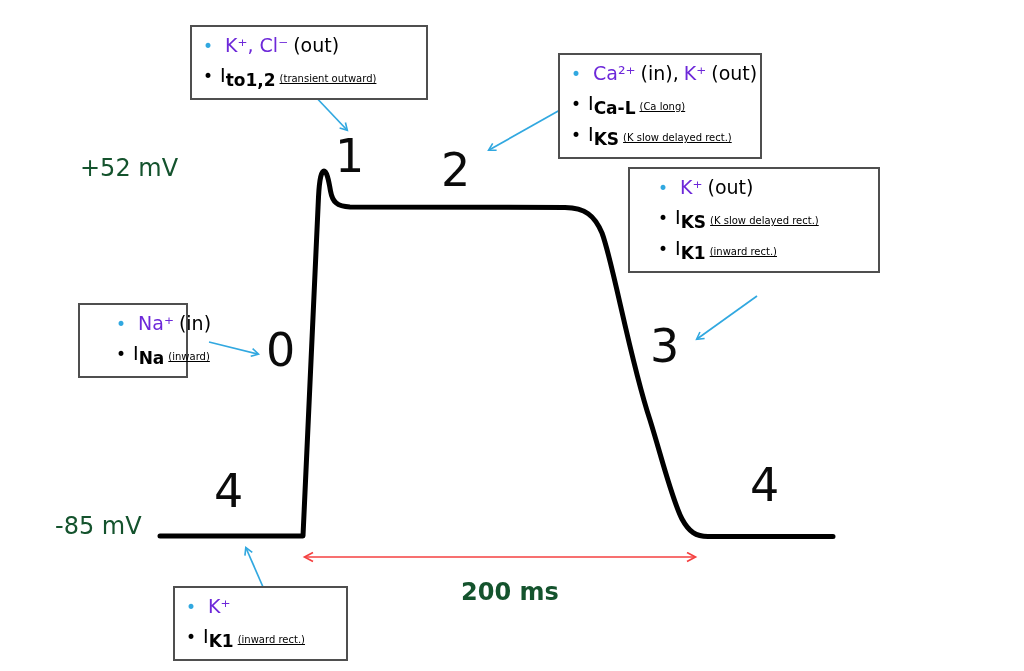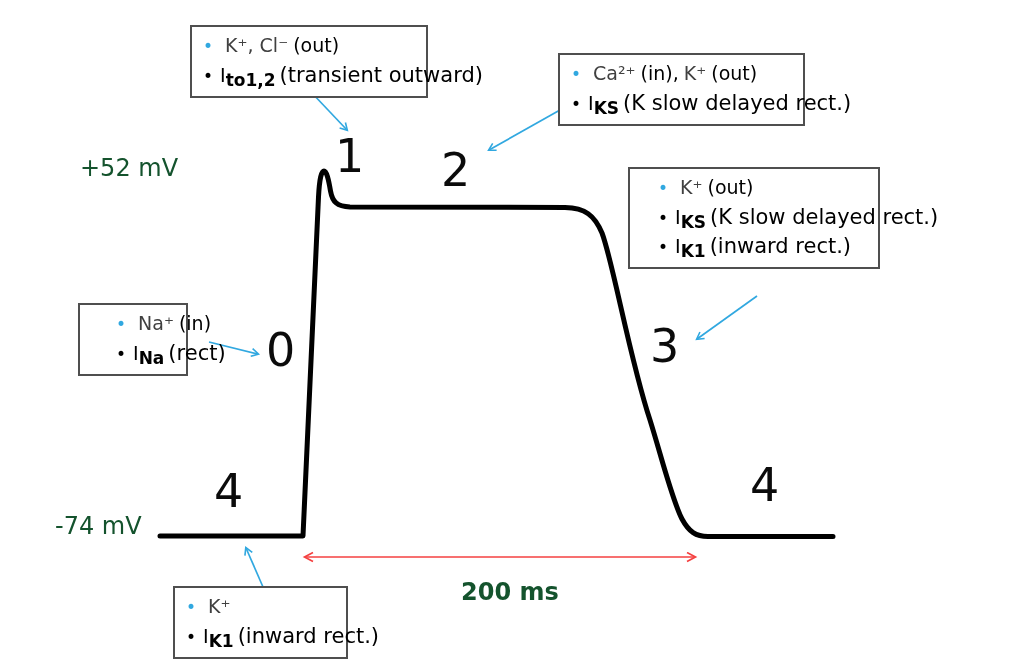--- a/index.html
+++ b/index.html
@@ -8,29 +8,29 @@
     font-family:"DejaVu Sans","Liberation Sans",sans-serif;color:#000;
   }
   .overlay{position:absolute;left:0;top:0;width:1024px;height:671px;}
   
   .abox{
     position:absolute;background:#ffffff;border:2px solid #4f4f4f;
     padding:7px 11px 9px 11px;box-sizing:border-box;z-index:3;
   }
   .ion-line{font-size:19px;line-height:23px;white-space:nowrap;}
   .cur-line{font-size:16px;line-height:20px;margin-top:7px;white-space:nowrap;}
-  .blue{color:#404040;}
+  .blue{color:#6d28d9;}
   .bullet{display:inline-block;margin-right:7px;font-size:17px;}
   .bullet.b-blue{color:#31A8E0;}
   .bullet.b-black{color:#000;}
   .seg{margin-left:5px;}
   .seg:first-of-type{margin-left:0;}
   .sym{font-size:19px;}
   .sub{font-size:17px;font-weight:700;position:relative;top:4px;}
-  .desc{font-size:21px;margin-left:4px;}
+  .desc{font-size:10px;margin-left:4px;text-decoration:underline;}
   
   .phase{
     position:absolute;font-size:46px;line-height:1;color:#0b0b0b;z-index:2;
     font-family:"DejaVu Sans",sans-serif;
   }
   
   .redlab{position:absolute;font-size:24px;line-height:1.1;color:#14532d;z-index:2;white-space:nowrap;}
 </style>
 </head>
 <body>
@@ -61,42 +61,45 @@
     <line x1="305" y1="557" x2="695" y2="557" stroke="#f54040" stroke-width="1.7" marker-start="url(#chevRed)" marker-end="url(#chevRed)"></line>
 
     <line x1="311" y1="92" x2="347" y2="130" stroke="#31A8E0" stroke-width="1.7" marker-end="url(#chevBlueEnd)"></line>
     <line x1="560" y1="110" x2="489" y2="150" stroke="#31A8E0" stroke-width="1.7" marker-end="url(#chevBlueEnd)"></line>
     <line x1="757" y1="296" x2="697" y2="339" stroke="#31A8E0" stroke-width="1.7" marker-end="url(#chevBlueEnd)"></line>
     <line x1="209" y1="342" x2="258" y2="354" stroke="#31A8E0" stroke-width="1.7" marker-end="url(#chevBlueEnd)"></line>
     <line x1="263" y1="587" x2="246" y2="548" stroke="#31A8E0" stroke-width="1.7" marker-end="url(#chevBlueEnd)"></line>
   </svg>
 
   <div class="redlab" style="left:80px;top:155px;">+52 mV</div>
-  <div class="redlab" style="left:55px;top:513px;">-74 mV</div>
+  <div class="redlab" style="left:55px;top:513px;">-85 mV</div>
   <div class="redlab" style="left:461px;top:579px;font-weight:bold;">200 ms</div>
 
   <div class="phase" style="left:335px;top:133px;">1</div>
   <div class="phase" style="left:441px;top:147px;">2</div>
   <div class="phase" style="left:266px;top:327px;">0</div>
   <div class="phase" style="left:650px;top:323px;">3</div>
   <div class="phase" style="left:214px;top:468px;">4</div>
   <div class="phase" style="left:750px;top:462px;">4</div>
 
   <div class="abox" style="left:190px;top:25px;width:238px;">
     <div class="ion-line">
       <span class="bullet b-blue">•</span><span class="seg blue">K⁺, Cl⁻</span><span class="seg">(out)</span>
     </div>
     <div class="cur-line">
       <span class="bullet b-black">•</span><span class="sym">I</span><span class="sub">to1,2</span><span class="desc">(transient outward)</span>
     </div>
   </div>
 
-  <div class="abox" style="left:558px;top:53px;width:247px;">
+  <div class="abox" style="left:558px;top:53px;width:204px;">
     <div class="ion-line">
       <span class="bullet b-blue">•</span><span class="seg blue">Ca²⁺</span><span class="seg">(in),</span><span class="seg blue">K⁺</span><span class="seg">(out)</span>
+    </div>
+    <div class="cur-line">
+      <span class="bullet b-black">•</span><span class="sym">I</span><span class="sub">Ca-L</span><span class="desc">(Ca long)</span>
     </div>
     <div class="cur-line">
       <span class="bullet b-black">•</span><span class="sym">I</span><span class="sub">KS</span><span class="desc">(K slow delayed rect.)</span>
     </div>
   </div>
 
   <div class="abox" style="left:628px;top:167px;width:252px;padding-left:28px;">
     <div class="ion-line">
       <span class="bullet b-blue">•</span><span class="seg blue">K⁺</span><span class="seg">(out)</span>
     </div>
@@ -106,21 +109,21 @@
     <div class="cur-line">
       <span class="bullet b-black">•</span><span class="sym">I</span><span class="sub">K1</span><span class="desc">(inward rect.)</span>
     </div>
   </div>
 
   <div class="abox" style="left:78px;top:303px;width:110px;padding-left:36px;">
     <div class="ion-line">
       <span class="bullet b-blue">•</span><span class="seg blue">Na⁺</span><span class="seg">(in)</span>
     </div>
     <div class="cur-line">
-      <span class="bullet b-black">•</span><span class="sym">I</span><span class="sub">Na</span><span class="desc">(rect)</span>
+      <span class="bullet b-black">•</span><span class="sym">I</span><span class="sub">Na</span><span class="desc">(inward)</span>
     </div>
   </div>
 
   <div class="abox" style="left:173px;top:586px;width:175px;">
     <div class="ion-line">
       <span class="bullet b-blue">•</span><span class="seg blue">K⁺</span><span class="seg"></span>
     </div>
     <div class="cur-line">
       <span class="bullet b-black">•</span><span class="sym">I</span><span class="sub">K1</span><span class="desc">(inward rect.)</span>
     </div>

